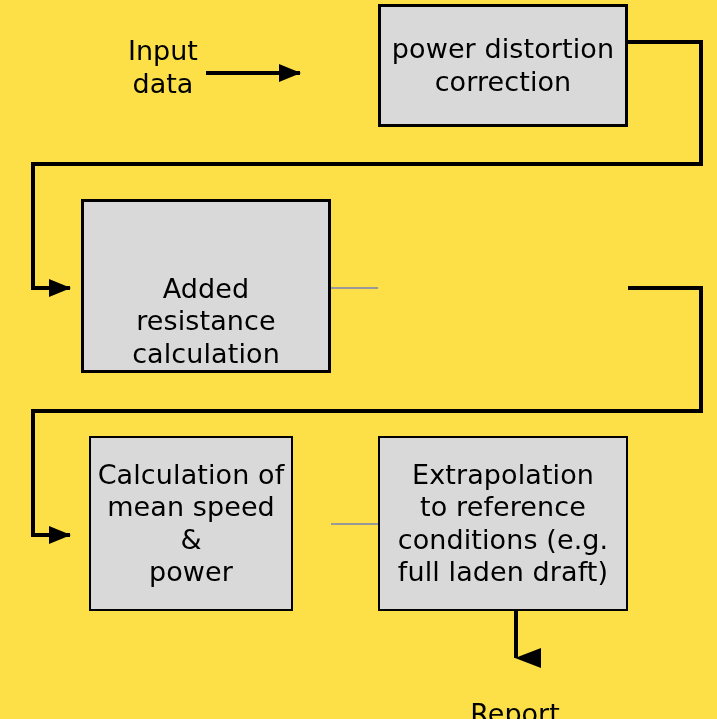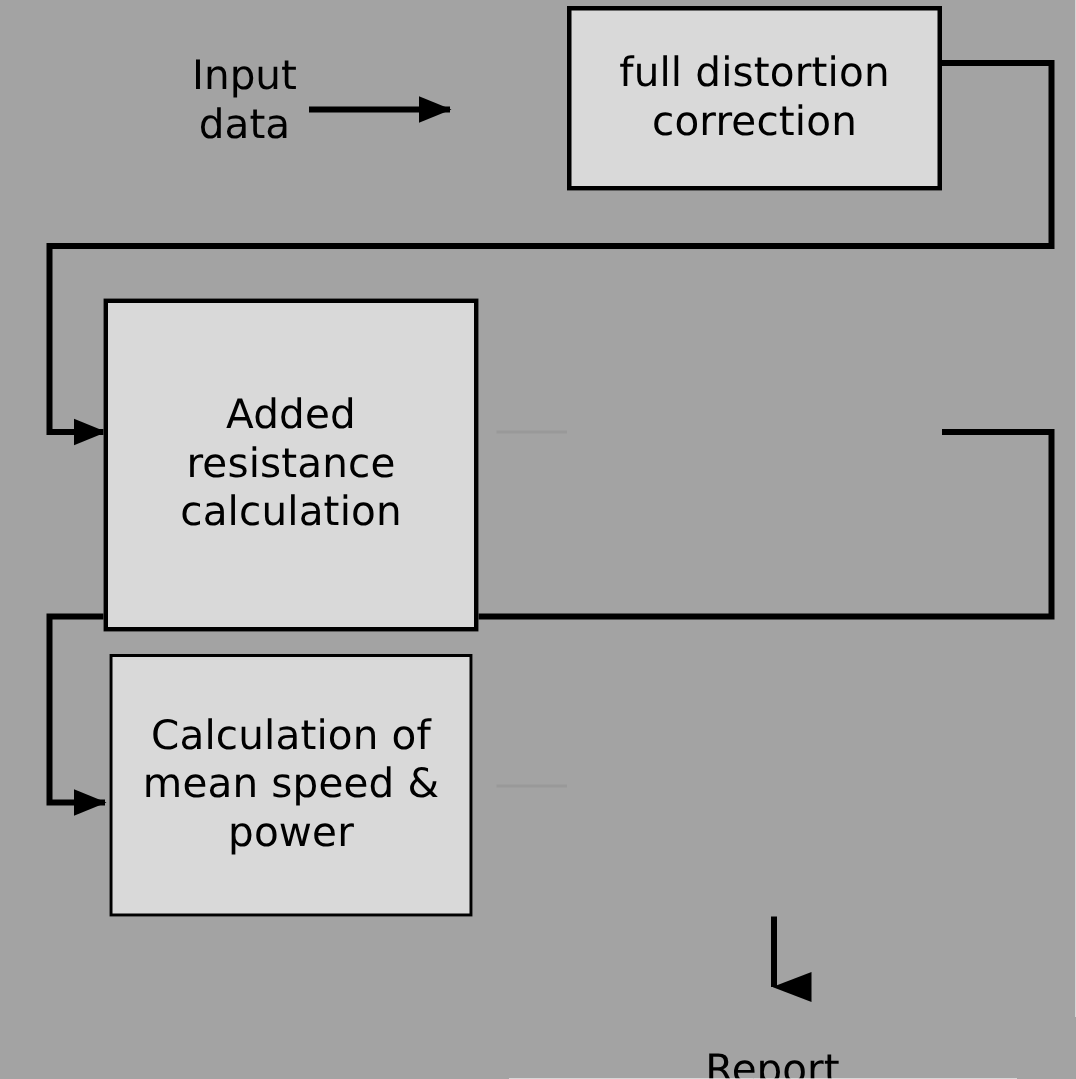--- a/index.html
+++ b/index.html
@@ -7,21 +7,21 @@
     padding: 0;
     background: #ffffff;
   }
   body {
     font-family: "DejaVu Sans", "Liberation Sans", sans-serif;
   }
   #canvas {
     position: relative;
     width: 717px;
     height: 719px;
-    background: #a3a3a3;
+    background: #fde047;
     overflow: hidden;
   }
   .flow-svg {
     position: absolute;
     left: 0;
     top: 0;
     width: 717px;
     height: 719px;
   }
   .node {
@@ -69,35 +69,36 @@
     width: 190px;
     margin-top: 12px;
   }
   #node-wind-distortion-correction {
     left: 378px;
     top: 4px;
     width: 250px;
     height: 123px;
   }
   #node-added-resistance-calculation {
-    left: 69px;
+    left: 81px;
     top: 199px;
     width: 250px;
-    height: 222px;
+    height: 174px;
+    align-items: flex-end;
   }
   #node-correction-of-power {
     left: 378px;
     top: 199px;
     width: 250px;
     height: 174px;
   }
   #node-calculation-mean-speed-power {
-    left: 73px;
+    left: 89px;
     top: 436px;
-    width: 242px;
+    width: 204px;
     height: 175px;
   }
   #node-extrapolation-reference-conditions {
     left: 378px;
     top: 436px;
     width: 250px;
     height: 175px;
   }
 </style>
 </head>
@@ -140,33 +141,39 @@
 
     <g>
       <line x1="516" y1="611" x2="516" y2="658" stroke="#000000" stroke-width="4" marker-end="url(#arrowhead-down-big)"></line>
     </g>
   </svg>
 
   <div class="free-label" id="label-input-data">Input
 data</div>
 
   <div class="node thick" id="node-wind-distortion-correction">
-    <span class="node-label">full distortion
+    <span class="node-label">power distortion
 correction</span>
   </div>
 
   <div class="node thick" id="node-added-resistance-calculation">
     <span class="node-label">Added
 resistance
 calculation</span>
   </div>
 
 
   <div class="node" id="node-calculation-mean-speed-power">
     <span class="node-label">Calculation of
 mean speed &amp;
 power</span>
   </div>
 
+  <div class="node" id="node-extrapolation-reference-conditions">
+    <span class="node-label">Extrapolation
+to reference
+conditions (e.g.
+full laden draft)</span>
+  </div>
 
   <div class="free-label" id="label-report">Report</div>
 
 </div>
 
 </body></html>

